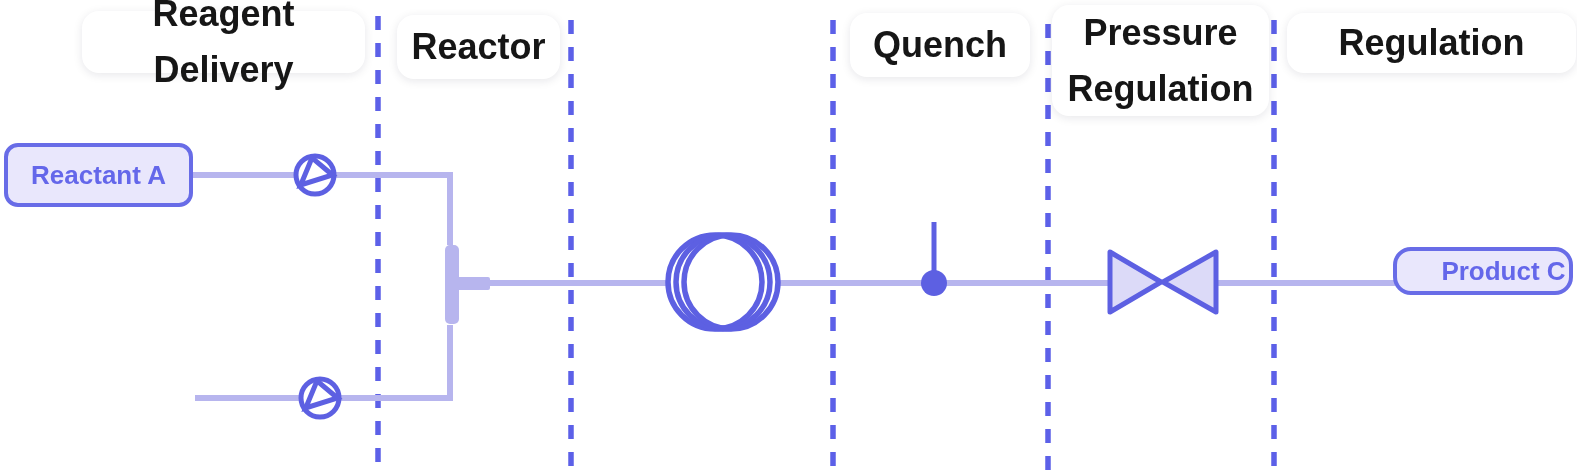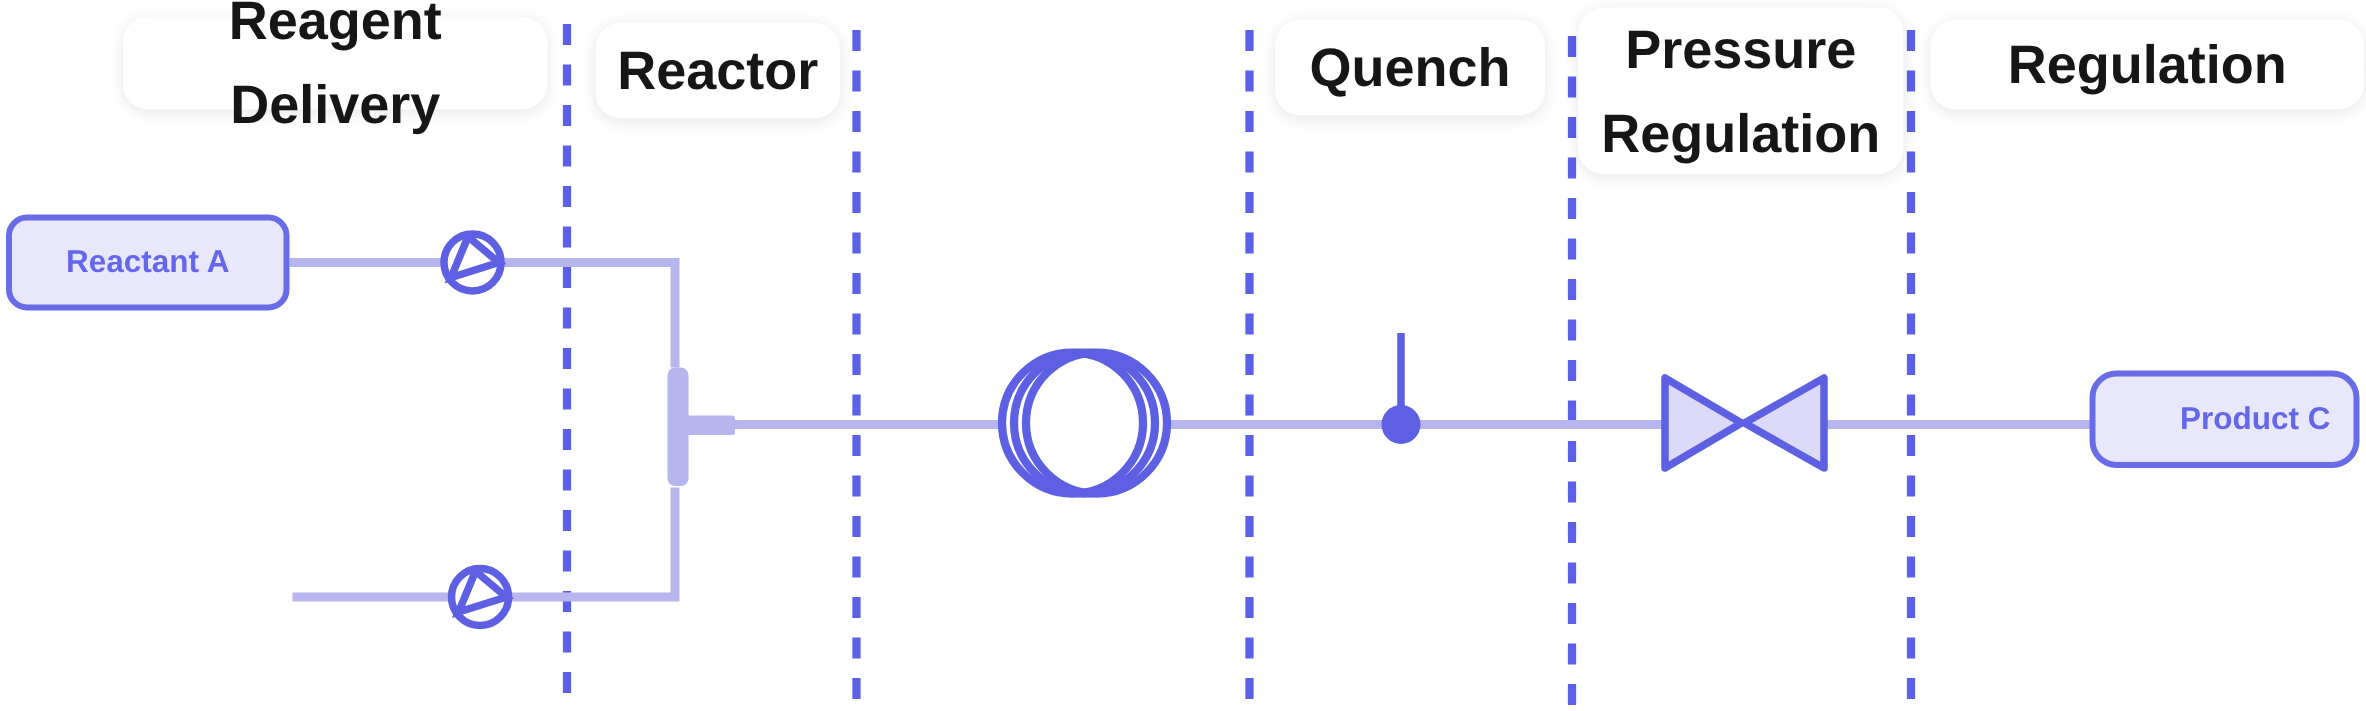--- a/index.html
+++ b/index.html
@@ -42,21 +42,21 @@
     color:var(--label-text);font-weight:700;font-size:36px;
     text-align:center;line-height:1.55;
   }
 
   
   .node-box{
     position:absolute;display:flex;align-items:center;justify-content:center;
     background:var(--node-fill);
     border:4.5px solid var(--node-border);
     border-radius:14px;box-sizing:border-box;
-    color:var(--node-text);font-weight:700;font-size:21px;
+    color:var(--node-text);font-weight:700;font-size:26px;
   }
   .node-product{border-radius:18px;}
 </style>
 </head>
 <body>
 
 <div class="canvas">
 
   <svg class="layer" width="1577" height="474" viewBox="0 0 1577 474">
 
@@ -120,17 +120,17 @@
   <div class="stage-pill" style="left:1052px;top:5px;width:217px;height:111px;justify-content:flex-end;">
     <span>Pressure Regulation</span>
   </div>
   <div class="stage-pill" style="left:1287px;top:13px;width:289px;height:60px;">
     <span>Regulation</span>
   </div>
 
   <div class="node-box" style="left:4px;top:143px;width:189px;height:64px;">
     <span>Reactant A</span>
   </div>
-  <div class="node-box node-product" style="left:1393px;top:247px;width:180px;height:65px;padding-left:41px;">
+  <div class="node-box node-product" style="left:1393px;top:247px;width:180px;height:48px;padding-left:41px;">
     <span>Product C</span>
   </div>
 
 </div>
 
 </body></html>

